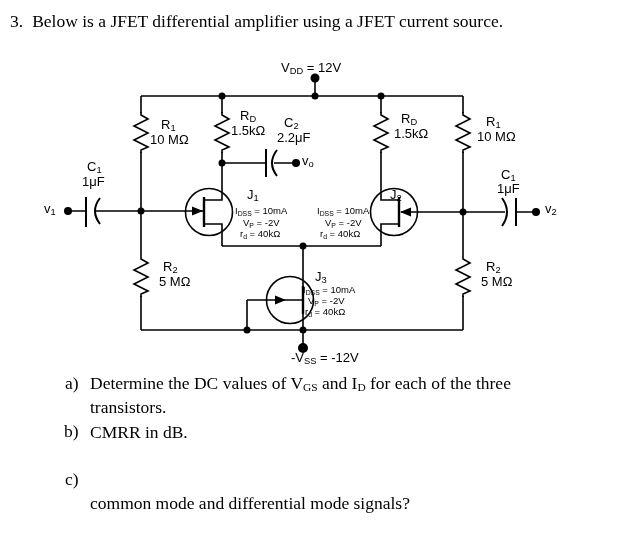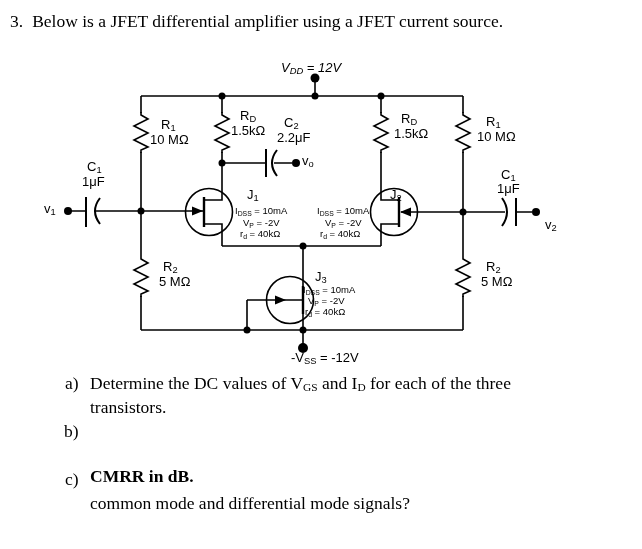--- a/index.html
+++ b/index.html
@@ -103,21 +103,21 @@
       <circle cx="303" cy="330" r="3.5"></circle>
 
       <circle cx="315" cy="78" r="4.5"></circle>
       <circle cx="303" cy="348" r="5"></circle>
       <circle cx="68" cy="211" r="4"></circle>
       <circle cx="536" cy="212" r="4"></circle>
       <circle cx="296" cy="163" r="4"></circle>
     </g>
   </svg>
 
-  <div class="lbl" style="left:281px; top:61px;font-style:italic;"><span>V</span><span class="sub">DD</span><span> = 12V</span></div>
+  <div class="lbl" style="left:281px; top:61px;"><span>V</span><span class="sub">DD</span><span> = 12V</span></div>
   <div class="lbl" style="left:283px; top:351px;margin-left:8px;"><span>-V</span><span class="sub">SS</span><span> = -12V</span></div>
 
   <div class="lbl" style="left:161px; top:118px;"><span>R</span><span class="sub">1</span></div>
   <div class="lbl" style="left:150px; top:133px;">10 MΩ</div>
   <div class="lbl" style="left:240px; top:109px;"><span>R</span><span class="sub">D</span></div>
   <div class="lbl" style="left:231px; top:124px;">1.5kΩ</div>
   <div class="lbl" style="left:401px; top:112px;"><span>R</span><span class="sub">D</span></div>
   <div class="lbl" style="left:394px; top:127px;">1.5kΩ</div>
   <div class="lbl" style="left:486px; top:115px;"><span>R</span><span class="sub">1</span></div>
   <div class="lbl" style="left:477px; top:130px;">10 MΩ</div>
@@ -127,21 +127,21 @@
   <div class="lbl" style="left:481px; top:275px;">5 MΩ</div>
 
   <div class="lbl" style="left:87px; top:160px;"><span>C</span><span class="sub">1</span></div>
   <div class="lbl" style="left:82px; top:175px;">1μF</div>
   <div class="lbl" style="left:284px; top:116px;"><span>C</span><span class="sub">2</span></div>
   <div class="lbl" style="left:277px; top:131px;">2.2μF</div>
   <div class="lbl" style="left:501px; top:168px;"><span>C</span><span class="sub">1</span></div>
   <div class="lbl" style="left:497px; top:182px;">1μF</div>
 
   <div class="lbl" style="left:44px; top:202px;"><span>v</span><span class="sub">1</span></div>
-  <div class="lbl" style="left:545px; top:218px;"><span>v</span><span class="sub">2</span></div>
+  <div class="lbl" style="left:545px; top:202px;"><span>v</span><span class="sub">2</span></div>
   <div class="lbl" style="left:302px; top:154px;"><span>v</span><span class="sub">o</span></div>
 
   <div class="lbl" style="left:247px; top:188px;text-align:center;"><span>J</span><span class="sub">1</span></div>
   <div class="prm" style="left:235px; top:206px;"><span>I</span><span class="sub">DSS</span><span> = 10mA</span></div>
   <div class="prm" style="left:243px; top:218px;"><span>V</span><span class="sub">P</span><span> = -2V</span></div>
   <div class="prm" style="left:240px; top:229px;"><span>r</span><span class="sub">d</span><span> = 40kΩ</span></div>
 
   <div class="lbl" style="left:353px; top:188px;margin-left:37px;"><span>J</span><span class="sub">2</span></div>
   <div class="prm" style="left:317px; top:206px;"><span>I</span><span class="sub">DSS</span><span> = 10mA</span></div>
   <div class="prm" style="left:325px; top:218px;"><span>V</span><span class="sub">P</span><span> = -2V</span></div>
@@ -150,18 +150,18 @@
   <div class="lbl" style="left:315px; top:270px;"><span>J</span><span class="sub">3</span></div>
   <div class="prm" style="left:303px; top:285px;"><span>I</span><span class="sub">DSS</span><span> = 10mA</span></div>
   <div class="prm" style="left:308px; top:296px;"><span>V</span><span class="sub">P</span><span> = -2V</span></div>
   <div class="prm" style="left:305px; top:307px;"><span>r</span><span class="sub">d</span><span> = 40kΩ</span></div>
 
   <div class="serif qlabel" style="left:65px; top:373px;">a)</div>
   <div class="serif qline" style="left:90px; top:373px;"><span>Determine the DC values of V</span><span class="sub">GS</span><span> and I</span><span class="sub">D</span><span> for each of the three</span></div>
   <div class="serif qline" style="left:90px; top:397px;"><span>transistors.</span></div>
 
   <div class="serif qlabel" style="left:64px; top:421px;">b)</div>
-  <div class="serif qline" style="left:90px; top:466px;font-weight:bold;"><span>CMRR in dB.</span></div>
+  <div class="serif qline" style="left:90px; top:422px;"><span>CMRR in dB.</span></div>
 
   <div class="serif qlabel" style="left:65px; top:469px;">c)</div>
   <div class="serif qline" style="left:90px; top:493px;"><span>common mode and differential mode signals?</span></div>
 
 </div>
 
 </body></html>

